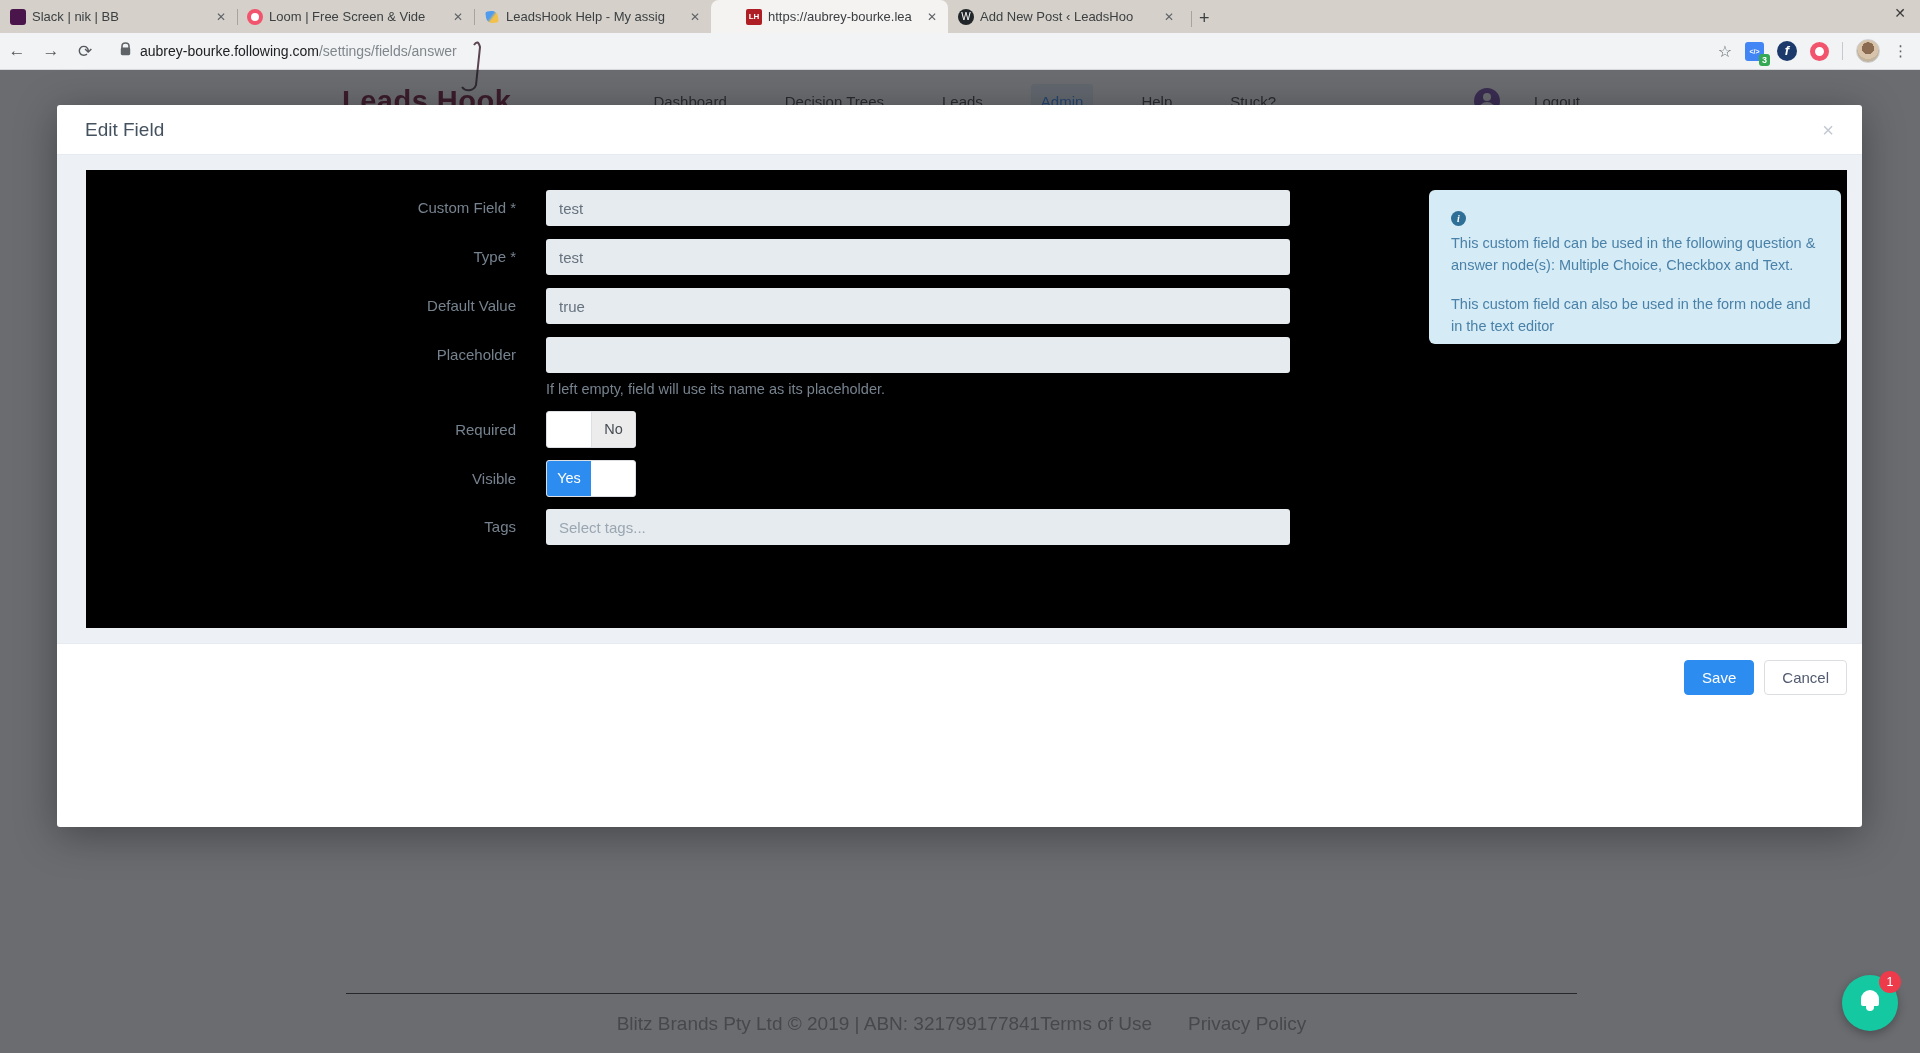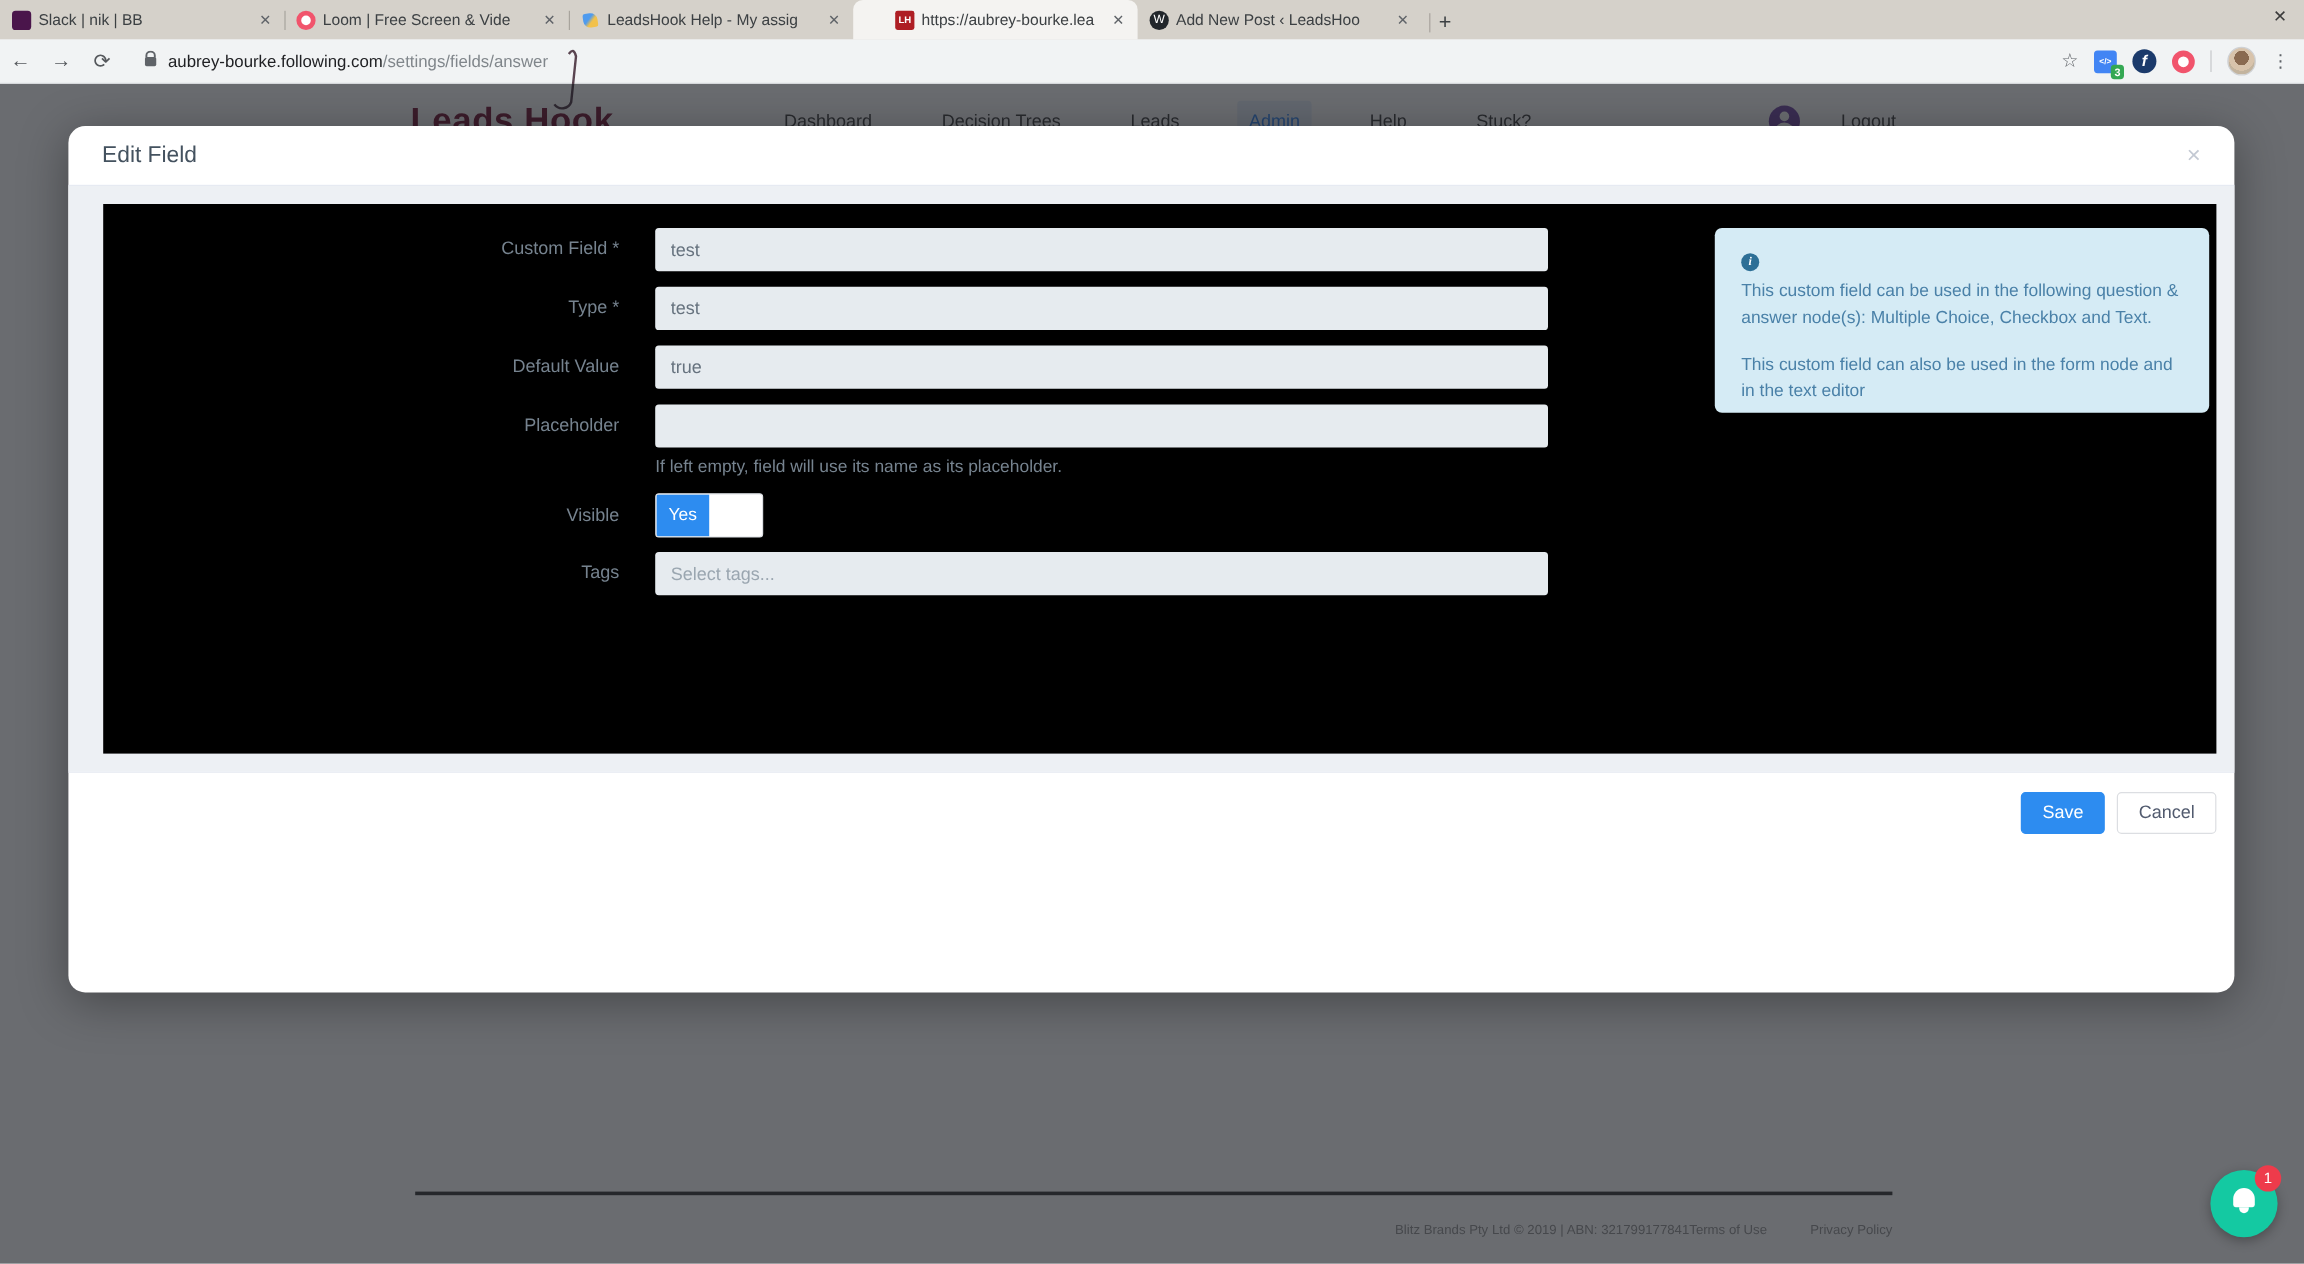--- a/index.html
+++ b/index.html
@@ -45,28 +45,28 @@
   .logo { font-size:29px; font-weight:bold; color:#7e2340; letter-spacing:.5px; position:relative; }
   .logo svg { position:absolute; left:118px; top:-44px; }
   .nav-links { display:flex; gap:38px; margin-left:84px; font-size:15px; color:#4a4a4a; }
   .nav-link { padding:9px 10px; }
   .nav-link.active { color:#3e8ef7; background:#e9f1fd; border-radius:3px; }
   .nav-right { margin-left:auto; display:flex; align-items:center; gap:34px; }
   .nav-avatar { width:26px; height:26px; border-radius:50%; background:#7b52ab; position:relative; }
   .nav-avatar::after { content:""; position:absolute; left:9px; top:5px; width:8px; height:8px; background:#fff; border-radius:50%; }
   .nav-avatar::before { content:""; position:absolute; left:5px; top:14px; width:16px; height:9px; background:#fff; border-radius:8px 8px 0 0; }
   .logout { font-size:15px; color:#4a4a4a; }
-  .site-footer { position:absolute; left:346px; right:343px; bottom:0; height:60px; border-top:3px solid #404040; display:flex; align-items:center; justify-content:flex-end; font-size:11px; color:#9b9b9b; }
+  .site-footer { position:absolute; left:346px; right:343px; bottom:0; height:60px; border-top:1px solid #404040; display:flex; align-items:center; justify-content:center; font-size:19px; color:#9b9b9b; }
   .footer-links { display:flex; gap:36px; }
   .footer-links a { color:#9b9b9b; text-decoration:none; }
 
   .overlay { position:absolute; top:70px; left:0; width:1920px; height:983px; background:rgba(22,25,31,0.64); z-index:10; }
 
   
-  .modal { position:absolute; left:57px; top:105px; width:1805px; height:722px; background:#fff; border-radius:14px; box-shadow:0 8px 40px rgba(0,0,0,.35); z-index:20; }
+  .modal { position:absolute; left:57px; top:105px; width:1805px; height:722px; background:#fff; border-radius:3px; box-shadow:0 8px 40px rgba(0,0,0,.35); z-index:20; }
   .modal-header { height:50px; display:flex; align-items:center; padding:0 28px; border-bottom:1px solid #e6eaf2; }
   .modal-title { font-size:19px; color:#44525f; }
   .modal-x { margin-left:auto; font-size:20px; color:#c3c9d3; line-height:1; }
   .modal-body { height:488px; background:#edf0f4; padding:15px; }
   .card { background:#000000; height:458px; position:relative; padding-top:20px;margin-left:14px; }
   .form-row { display:flex; margin-bottom:13px; }
   .form-row.toggle-row { margin-bottom:12px; }
   .f-label { width:460px; padding-right:30px; text-align:right; font-size:15px; color:#76838f; line-height:36px; }
   .toggle-row .f-label { line-height:37px; }
   .f-control { width:744px; }
@@ -212,20 +212,29 @@
         <div class="f-label">Placeholder</div>
         <div class="f-control"><input class="txt-input" type="text" value="" style=""></div>
       </div>
       <div class="form-row" style="margin-bottom:14px">
         <div class="f-label"></div>
         <div class="f-control">
             <div class="help-text" style="margin:8px 0 0 0">If left empty, field will use its name as its placeholder.</div>
           </div>
       </div>
 
+      <div class="form-row toggle-row">
+        <div class="f-label">Required</div>
+        <div class="f-control">
+          <div class="toggle off">
+            <span class="half left"></span>
+            <span class="half right">No</span>
+          </div>
+        </div>
+      </div>
 
       <div class="form-row toggle-row">
         <div class="f-label">Visible</div>
         <div class="f-control">
           <div class="toggle on">
             <span class="half left">Yes</span>
             <span class="half right"></span>
           </div>
         </div>
       </div>

